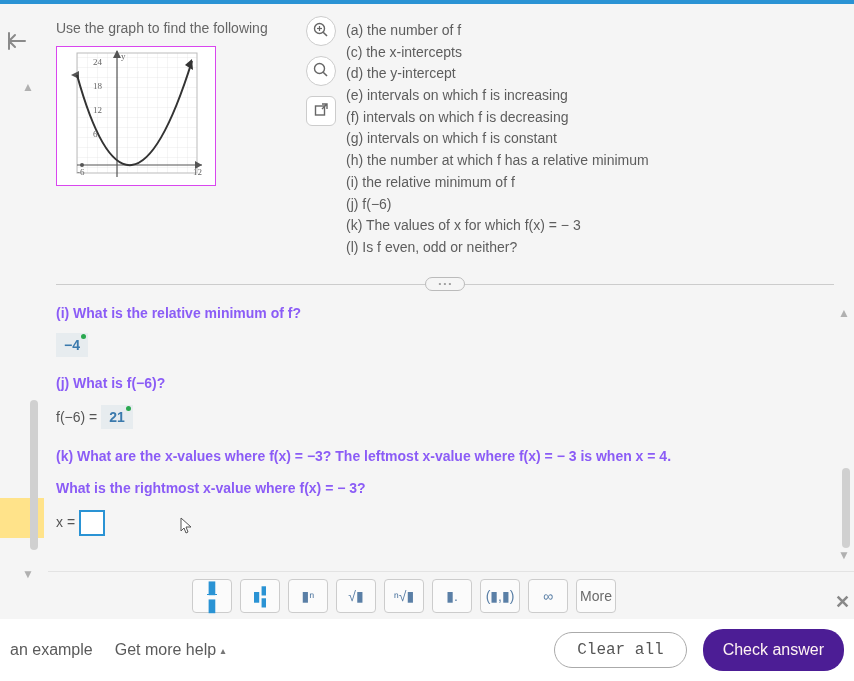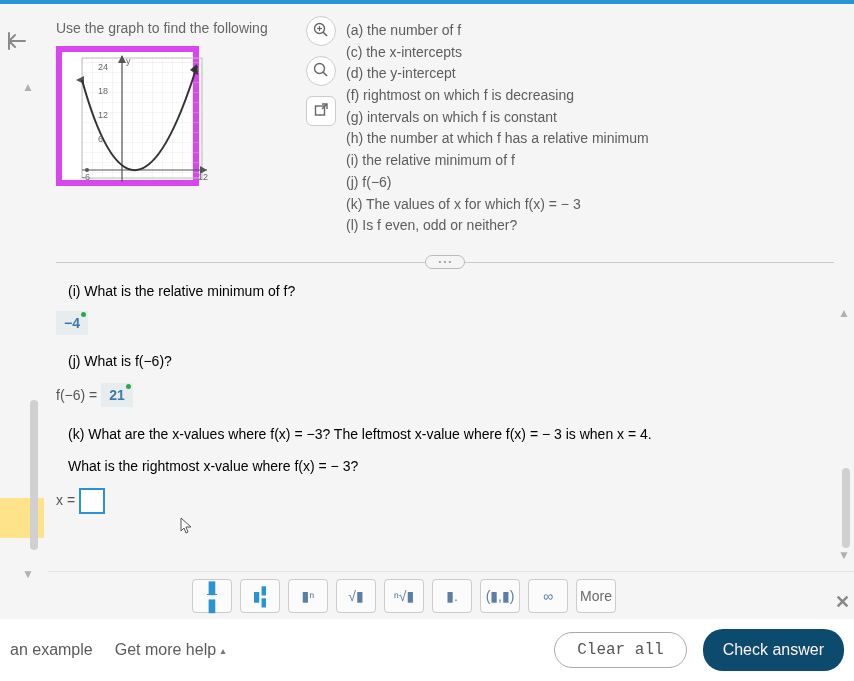--- a/index.html
+++ b/index.html
@@ -28,45 +28,46 @@
   }
   .main {
     position: absolute;
     left: 56px; right: 0; top: 10px; bottom: 70px;
     padding-right: 20px;
   }
   .top-row { display: flex; gap: 10px; }
   .prompt { width: 240px; color: #666; padding-top: 10px;}
   .graph-wrap { margin-top: 10px; }
   .graph {
-    width: 143px; height: 140px;
+    width: 160px; height: 140px;
     background: #fff;
-    border: 6px solid #d946ef;
+    border: 1px solid #d946ef;
     position: relative;
+    font-family: Liberation Serif, serif;
   }
   .tool-col { display:flex; flex-direction:column; gap:10px; margin-top:6px;}
   .tool-btn {
     width: 30px; height: 30px;
     border-radius: 50%;
     border: 1px solid #ccc;
     background: #fff;
     display:flex; align-items:center; justify-content:center;
     color:#666; font-size:15px;
     cursor:pointer;
   }
   .tool-btn.square { border-radius: 6px; }
   .questions { flex: 1; padding-top: 10px; line-height: 1.55; color:#5d5d5d;}
   .divider-area { margin:18px 0 14px; position:relative; height:14px;}
   .divider-line { border-top:1px solid #ccc; position:absolute; top:7px; left:0; right:0;}
   .divider-pill {
     position:absolute; left:50%; transform:translateX(-50%); top:0;
     width:40px; height:14px; border:1px solid #bbb; border-radius:7px;
     background:#f5f5f5; color:#999; font-size:8px; text-align:center; line-height:12px;
   }
-  .section { margin: 12px 12px 6px; color:#000000;}
+  .section { margin: 12px 0 6px; color:#8b5cf6;font-weight:bold;}
   .scroll-hint { position:absolute; top:306px; right:4px; font-size:12px; color:#b0b0b0;}
   .scroll-hint2{ position:absolute; top:548px; right:4px; font-size:12px; color:#b0b0b0;}
   .lscroll { position:absolute; left:30px; top:400px; width:8px; height:150px; background:#d0d0d0; border-radius:4px;}
   .rscroll { position:absolute; right:4px; top:468px; width:8px; height:80px; background:#d0d0d0; border-radius:4px;}
   .yellow-note{position:absolute; left:0; top:498px; width:44px; height:40px; background:#ffe38a;}
   .answer-chip{
     display:inline-block; padding:4px 8px; background:#e7ecef; color:#5a7; font-weight:bold;
     position:relative;
   }
   .answer-chip.blue{color:#3b7aad;}
@@ -98,21 +99,21 @@
   }
   .link{color:#5a5a5a; margin-right:22px; cursor:pointer; font-size:16px;text-align:right;}
   .caret-up{font-size:10px; vertical-align:middle; color:#777;}
   .spacer{flex:1;}
   .clear-btn{
     border:1px solid #aaa; border-radius:20px; padding:8px 22px; background:#fff;
     color:#555; font-size:16px; margin-right:16px; cursor:pointer;font-family:Liberation Mono, monospace;
   }
   .check-btn{
     border:none; border-radius:20px; padding:12px 20px;
-    background:#0c4a6e; color:#fff3f3; font-size:16px; cursor:pointer;
+    background:#4c1d95; color:#fff3f3; font-size:16px; cursor:pointer;
   }
 </style>
 </head>
 <body>
 
 <div class="topbar"></div>
 
 <div class="back-arrow">
   <svg width="22" height="22" viewBox="0 0 22 22">
       <path d="M3 11h16M3 11l6-6M3 11l6 6M3 3v16" stroke="#8a8a8a" stroke-width="2" fill="none" stroke-linecap="round"></path>
@@ -185,21 +186,22 @@
               <rect x="1.5" y="3" width="9" height="9" stroke="#666" stroke-width="1.4" fill="none"></rect>
               <path d="M8 1h5v5M13 1l-5 5" stroke="#666" stroke-width="1.4" fill="none"></path>
             </svg>
         </span>
       </div>
     </div>
     <div class="questions">
       <div>(a) the number of f</div>
       <div>(c) the x-intercepts</div>
       <div>(d) the y-intercept</div>
-      <div>(f) rightmost on which f is decreasing</div>
+      <div>(e) intervals on which f is increasing</div>
+      <div>(f) intervals on which f is decreasing</div>
       <div>(g) intervals on which f is constant</div>
       <div>(h) the number at which f has a relative minimum</div>
       <div>(i) the relative minimum of f</div>
       <div>(j) f(−6)</div>
       <div>(k) The values of x for which f(x) = − 3</div>
       <div>(l) Is f even, odd or neither?</div>
     </div>
   </div>
 
   <div class="divider-area">

